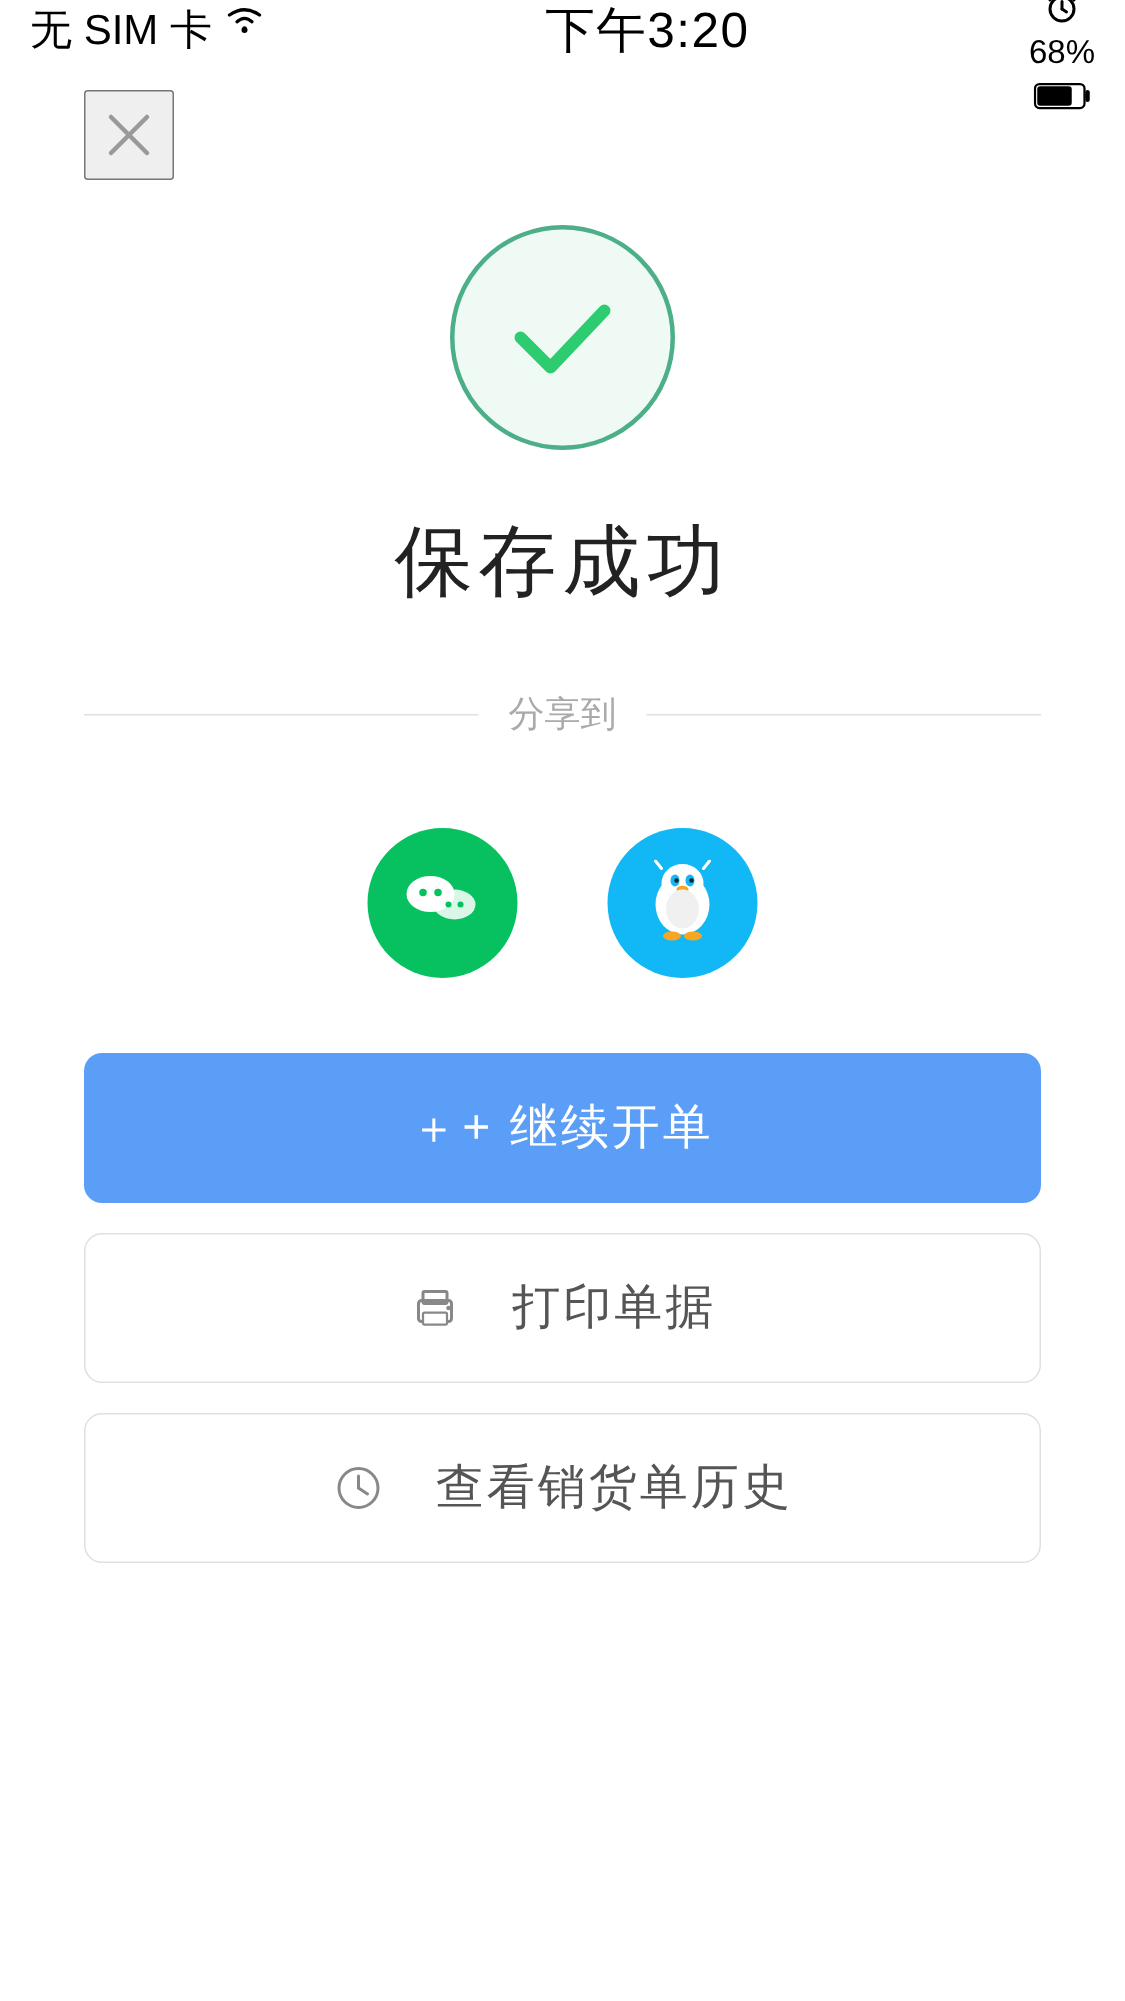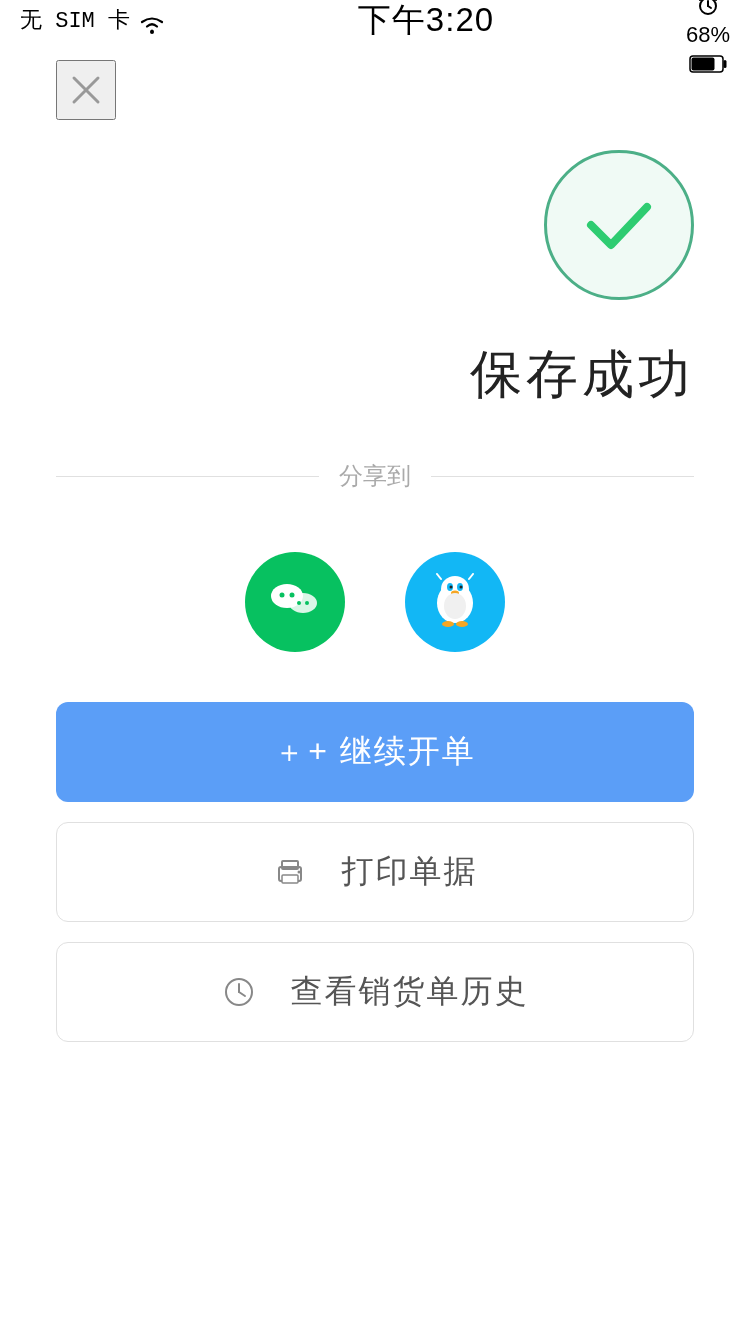--- a/index.html
+++ b/index.html
@@ -20,44 +20,43 @@
       background: #ffffff;
       display: flex;
       align-items: center;
       justify-content: space-between;
       padding: 0 20px;
       font-size: 24px;
       color: #000;
     }
     .status-bar-left {
       display: flex;
-      align-items: flex-end;
+      align-items: flex-start;
       gap: 8px;
-      font-size: 22px;
-      font-family: Liberation Mono, monospace;
+      font-size: 28px;
     }
     .status-bar-center {
       font-size: 33px;
       font-weight: 400;
       letter-spacing: 1px;
     }
     .status-bar-right {
       display: flex;
       align-items: center;
       gap: 6px;
       font-size: 22px;
       flex-direction: column;
     }
 
     
     .content {
       flex: 1;
       display: flex;
       flex-direction: column;
-      align-items: flex-end;
+      align-items: center;
       padding: 20px 56px 60px;
     }
 
     
     .close-btn {
       align-self: flex-start;
       width: 60px;
       height: 60px;
       display: flex;
       align-items: center;

